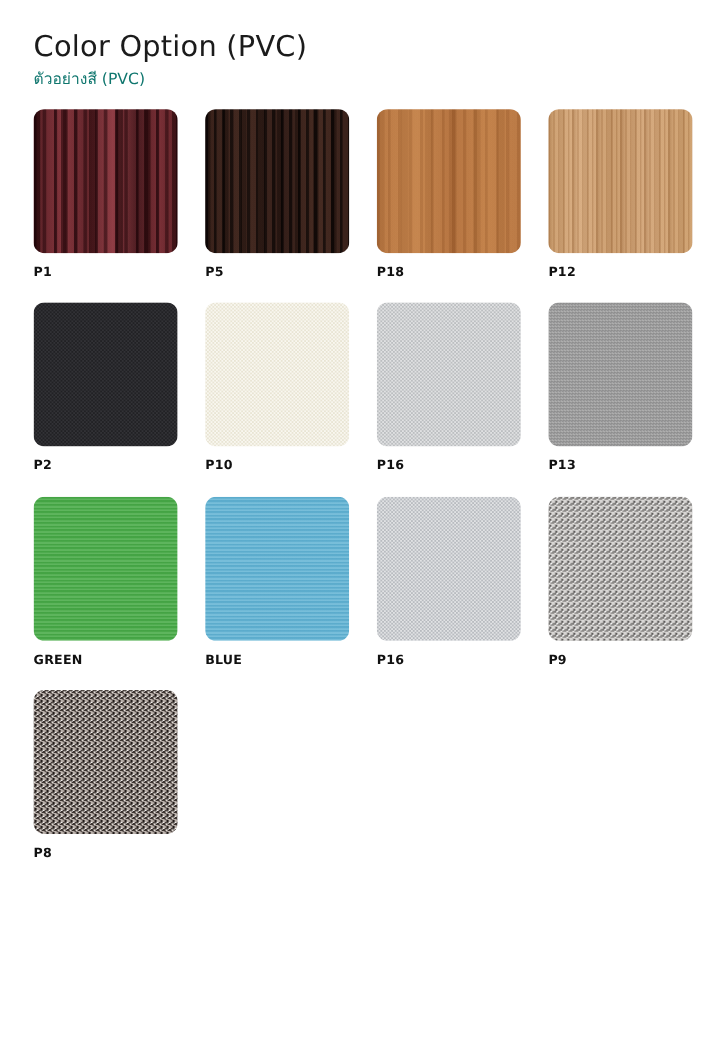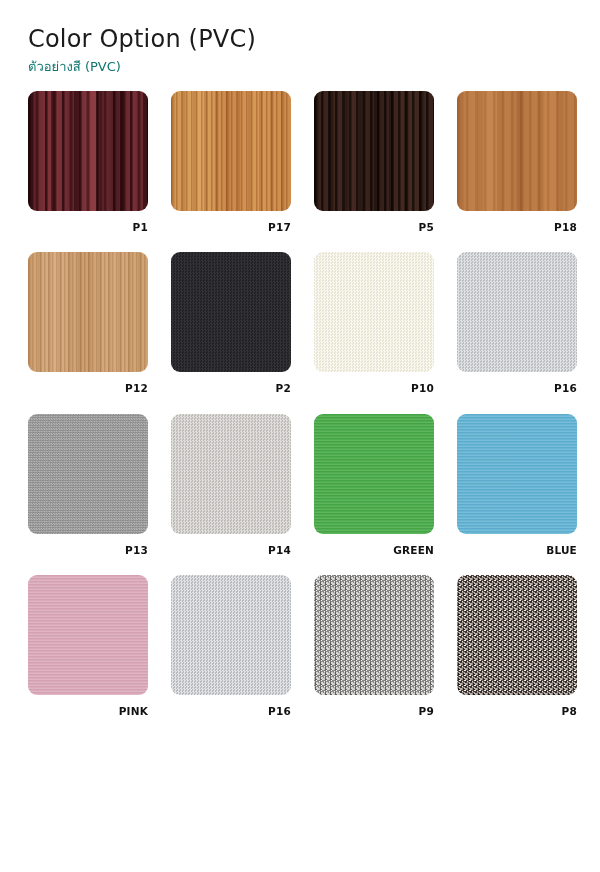--- a/index.html
+++ b/index.html
@@ -55,21 +55,21 @@
     grid-template-columns: repeat(4, 120px);
     column-gap: 23px;
     row-gap: 10px;
     width: 549px;
   }
 
   .cell {
     width: 120px;
     display: flex;
     flex-direction: column;
-    align-items: flex-end;
+    align-items: flex-start;
   }
 
   .swatch {
     width: 120px;
     height: 120px;
     border-radius: 9px;
     position: relative;
     overflow: hidden;
     background-color: #cccccc;
   }
@@ -303,24 +303,20 @@
     <h1 class="title">Color Option (PVC)</h1>
     <p class="subtitle">ตัวอย่างสี (PVC)</p>
   </div>
 
   <div class="grid" id="swatch-grid">
       <div class="cell">
         <div class="swatch fin-p1" title="P1"></div>
         <div class="label">P1</div>
       </div>
       <div class="cell">
-        <div class="swatch fin-p17" title="P17"></div>
-        <div class="label">P17</div>
-      </div>
-      <div class="cell">
         <div class="swatch fin-p5" title="P5"></div>
         <div class="label">P5</div>
       </div>
       <div class="cell">
         <div class="swatch fin-p18" title="P18"></div>
         <div class="label">P18</div>
       </div>
       <div class="cell">
         <div class="swatch fin-p12" title="P12"></div>
         <div class="label">P12</div>
@@ -335,36 +331,28 @@
       </div>
       <div class="cell">
         <div class="swatch fin-p16" title="P16"></div>
         <div class="label">P16</div>
       </div>
       <div class="cell">
         <div class="swatch fin-p13" title="P13"></div>
         <div class="label">P13</div>
       </div>
       <div class="cell">
-        <div class="swatch fin-p14" title="P14"></div>
-        <div class="label">P14</div>
-      </div>
-      <div class="cell">
         <div class="swatch fin-green" title="GREEN"></div>
         <div class="label">GREEN</div>
       </div>
       <div class="cell">
         <div class="swatch fin-blue" title="BLUE"></div>
         <div class="label">BLUE</div>
       </div>
       <div class="cell">
-        <div class="swatch fin-pink" title="PINK"></div>
-        <div class="label">PINK</div>
-      </div>
-      <div class="cell">
         <div class="swatch fin-p16b" title="P16"></div>
         <div class="label">P16</div>
       </div>
       <div class="cell">
         <div class="swatch fin-p9" title="P9"></div>
         <div class="label">P9</div>
       </div>
       <div class="cell">
         <div class="swatch fin-p8" title="P8"></div>
         <div class="label">P8</div>

